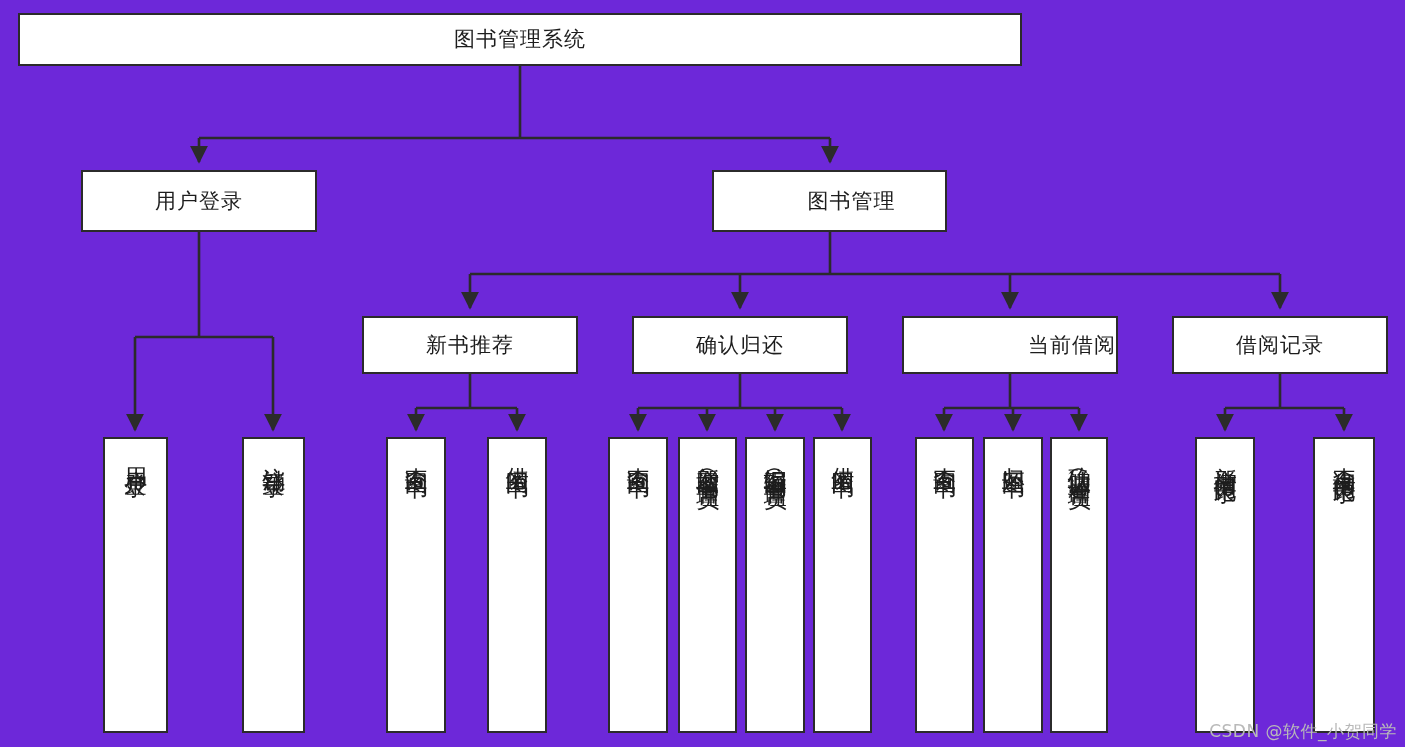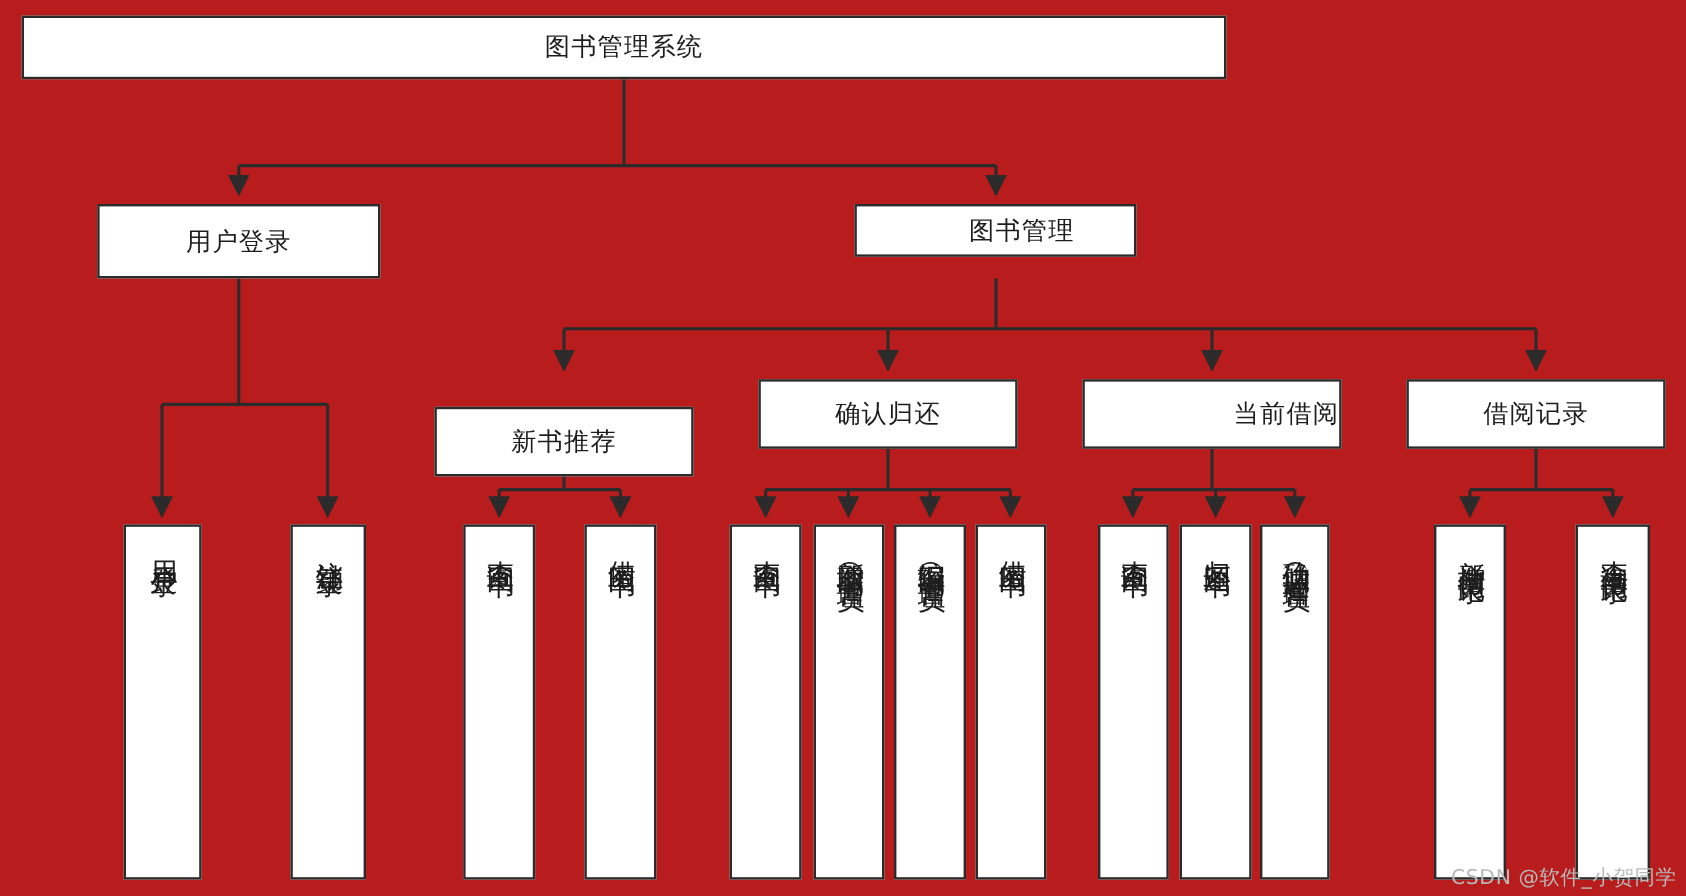--- a/index.html
+++ b/index.html
@@ -5,21 +5,21 @@
 <style>
   html,body{margin:0;padding:0;background:#ffffff;}
   body{
     font-family:"DejaVu Sans","Liberation Sans",sans-serif;
     color:#1a1a1a;
   }
   #diagram{
     position:relative;
     width:1405px;
     height:747px;
-    background:#b91c1c;
+    background:#6d28d9;
     overflow:hidden;
   }
   svg#connectors{
     position:absolute;
     left:0; top:0;
     width:1405px;
     height:747px;
     pointer-events:none;
   }
   .node{
@@ -124,25 +124,25 @@
     </g>
   </svg>
 
   <div class="node horizontal" style="left:18px; top:13px; width:1004px; height:53px;">
     <span class="label">图书管理系统</span>
   </div>
 
   <div class="node horizontal" style="left:81px; top:170px; width:236px; height:62px;">
     <span class="label">用户登录</span>
   </div>
-  <div class="node horizontal" style="left:712px; top:170px; width:235px; height:44px;padding-left:44px;">
+  <div class="node horizontal" style="left:712px; top:170px; width:235px; height:62px;padding-left:44px;">
     <span class="label">图书管理</span>
   </div>
 
-  <div class="node horizontal" style="left:362px; top:316px; width:216px; height:58px;margin-top:23px;">
+  <div class="node horizontal" style="left:362px; top:316px; width:216px; height:58px;">
     <span class="label">新书推荐</span>
   </div>
   <div class="node horizontal" style="left:632px; top:316px; width:216px; height:58px;">
     <span class="label">确认归还</span>
   </div>
   <div class="node horizontal" style="left:902px; top:316px; width:216px; height:58px;justify-content:flex-end;">
     <span class="label">当前借阅</span>
   </div>
   <div class="node horizontal" style="left:1172px; top:316px; width:216px; height:58px;">
     <span class="label">借阅记录</span>

